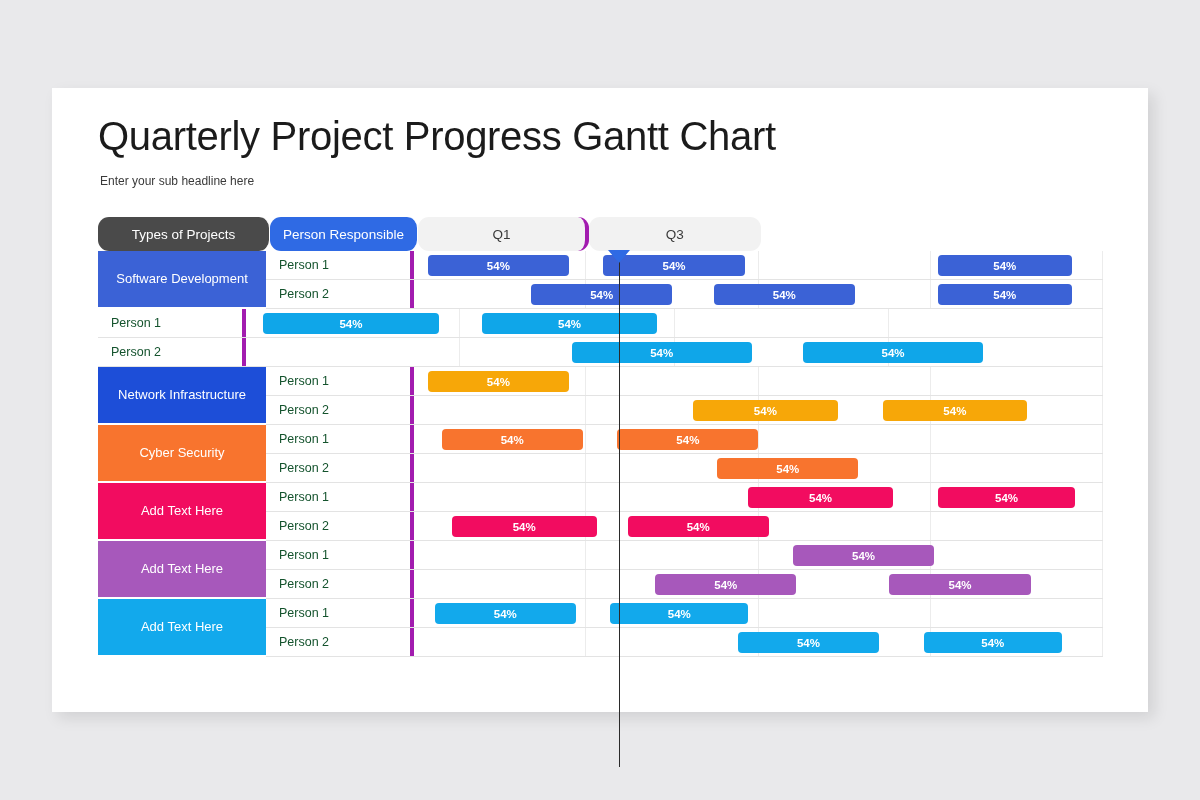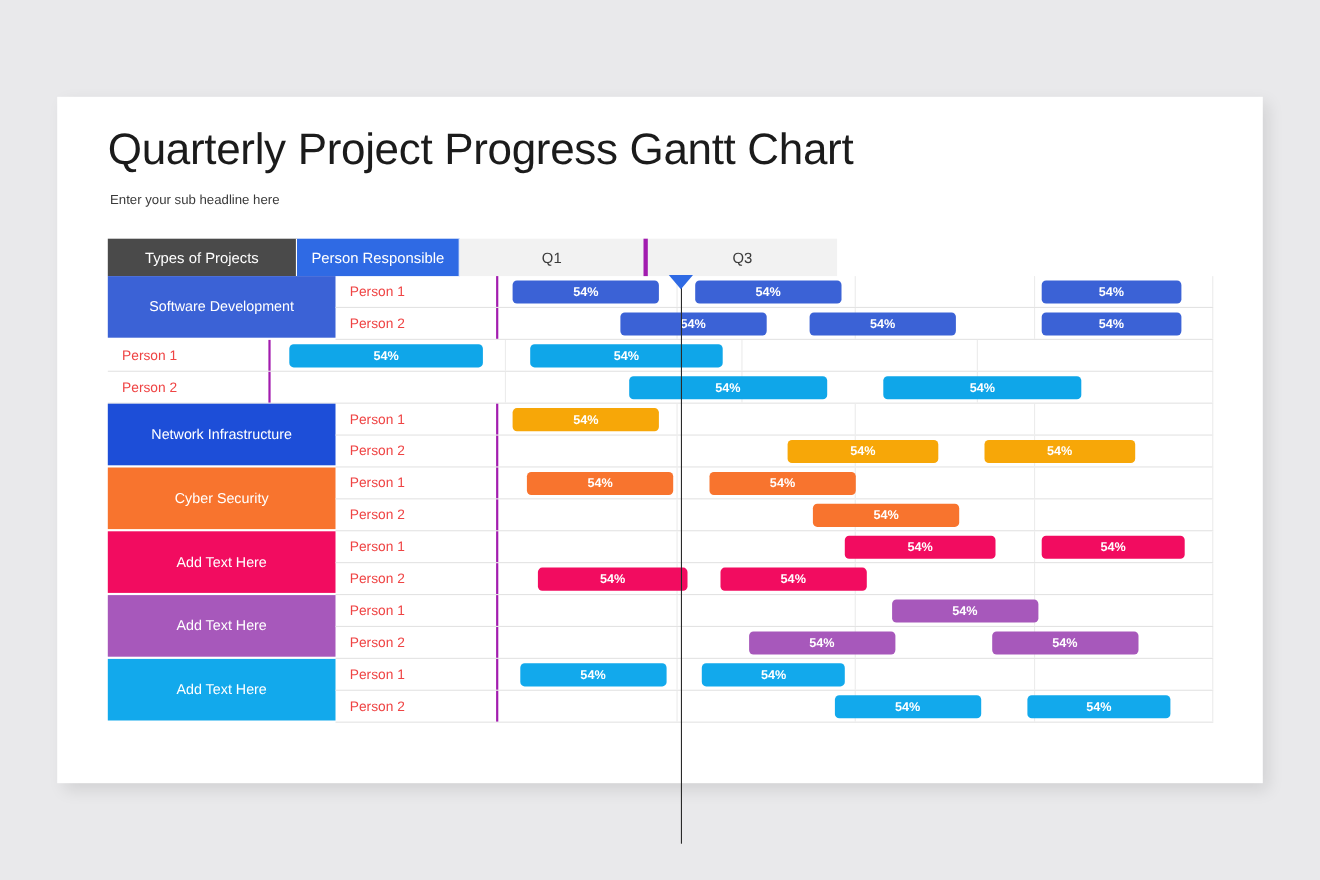--- a/index.html
+++ b/index.html
@@ -38,62 +38,63 @@
     left: 46px; top: 129px;
     width: 1005px;
   }
 
   
   .gantt-head { display: flex; height: 34px; }
   .hcell {
     display: flex; align-items: center; justify-content: center;
     font-size: 13.5px;
     border-right: 1px solid #ffffff;
+    border-radius: 11px;
   }
   .hcell.types {
     width: 172px;
     background: #4a4a4a; color: #ffffff;
   }
   .hcell.person {
     width: 148px;
     background: #2f6ae4; color: #ffffff;
   }
   .hcell.quarter {
     width: 171.25px;
     background: #f2f2f2; color: #3a3a3a;
     border-right: 4px solid #a21caf;
   }
   .hcell.quarter:last-child { border-right: none; }
 
   
   .grp { display: flex; position: relative; }
   .grp-label {
-    width: 207px;
+    width: 168px;
     display: flex; align-items: center; justify-content: center;
     color: #ffffff;
     font-size: 13px;
     text-align: center;
     padding: 0 6px;
     margin-bottom: 2px;
     line-height: 1.15;
   }
   .grp-rows { flex: 1; }
   .trow {
     display: flex;
     height: 29px;
     border-bottom: 1px solid #e3e3e3;
   }
   .grp:last-child .trow:last-child { border-bottom: 1px solid #e3e3e3; }
   .person-cell {
     width: 148px;
     display: flex; align-items: center;
     padding-left: 13px;
     font-size: 12.5px;
-    color: #ef4444;
-    border-right: 2px solid #a21caf;
+    color: #14532d;
+    border-right: 4px solid #a21caf;
   }
   .track {
     flex: 1;
     position: relative;
     display: flex;
   }
   .qcol {
     width: 25%;
     border-right: 1px solid #ececec;
   }

